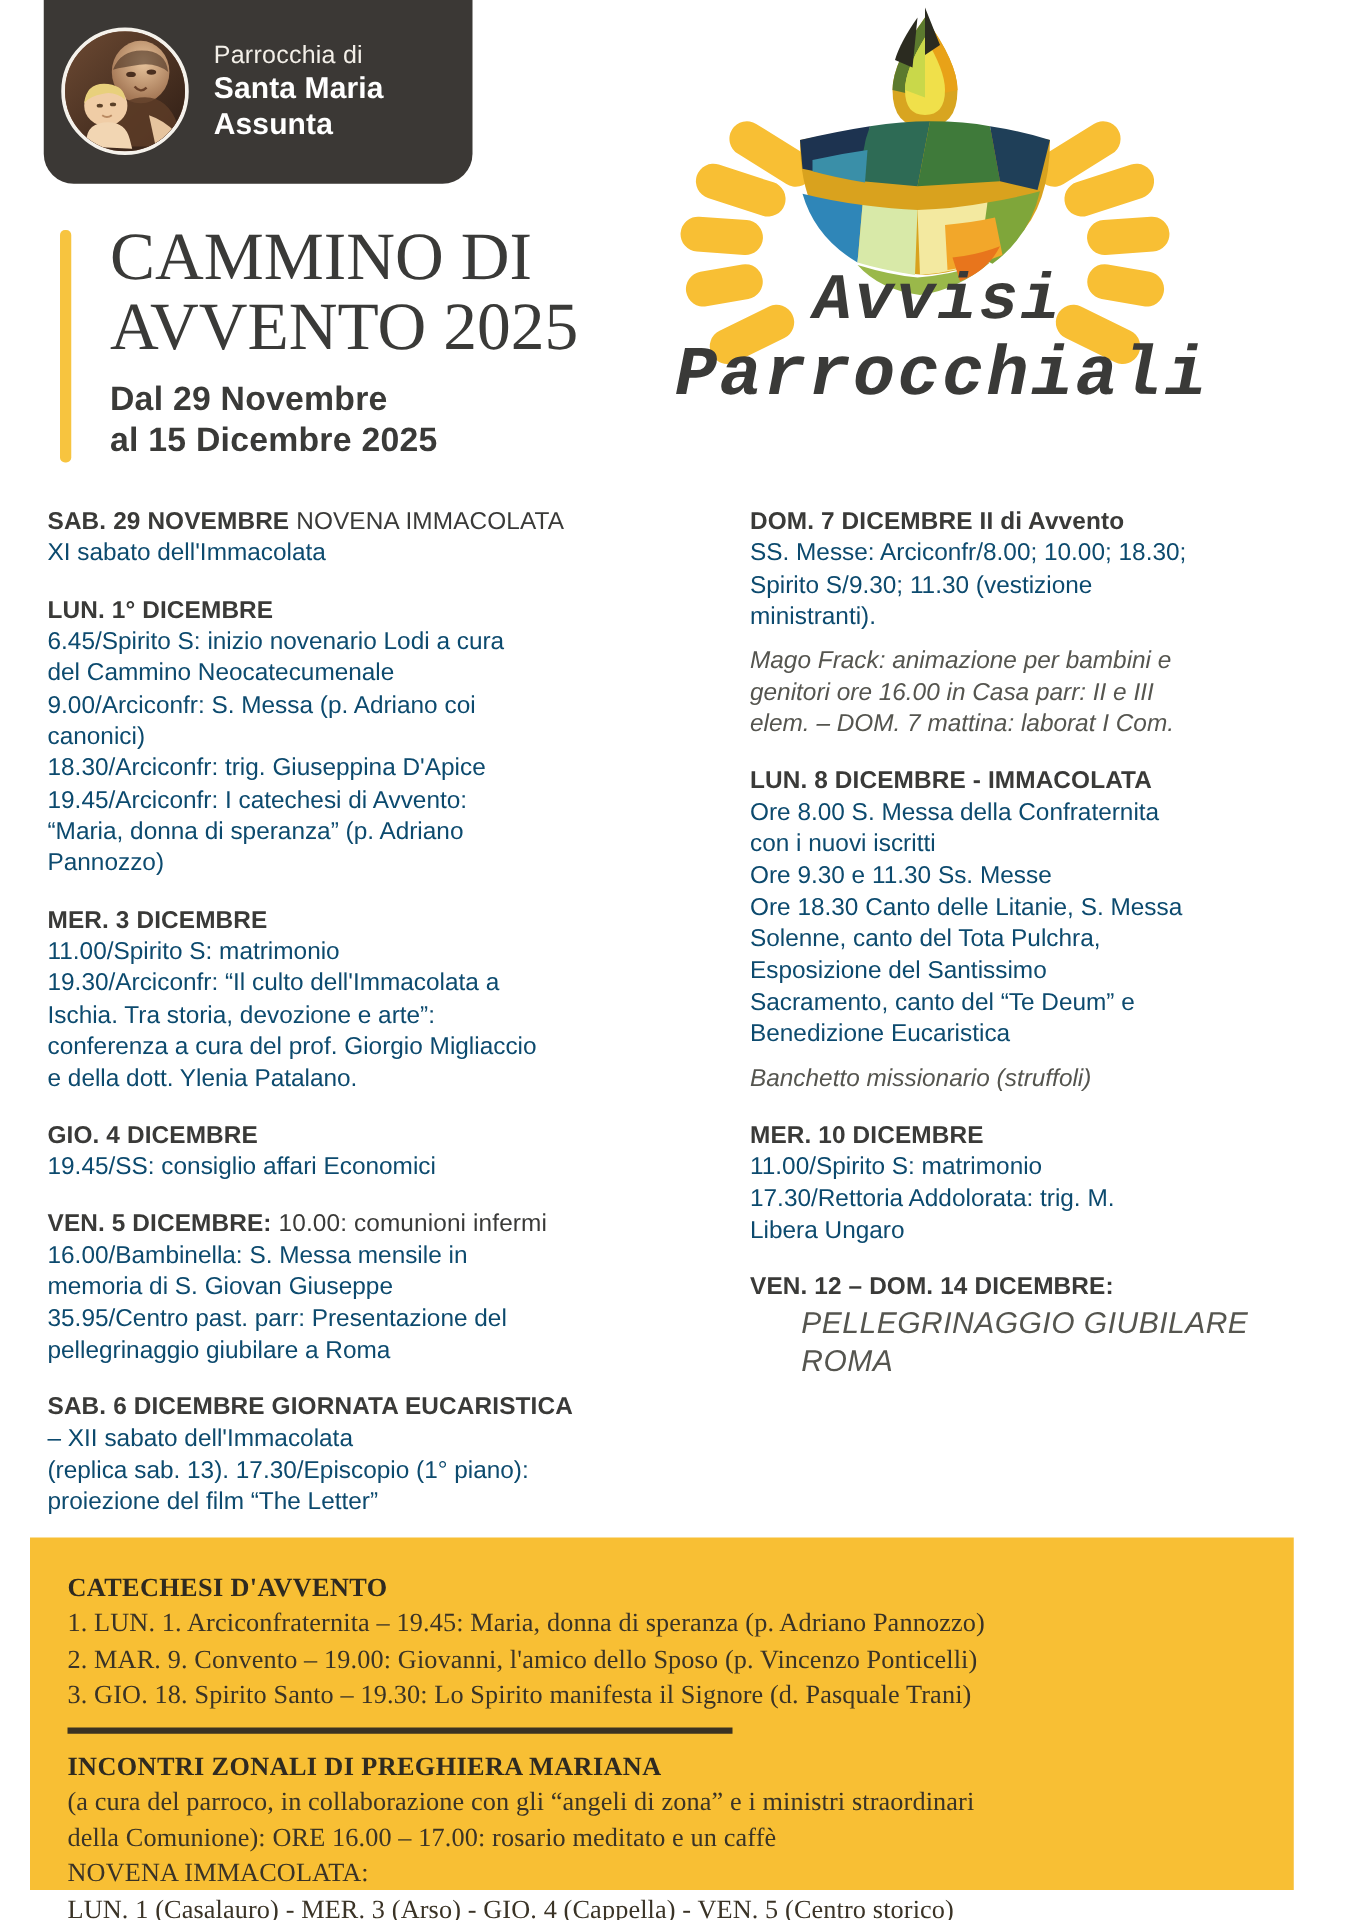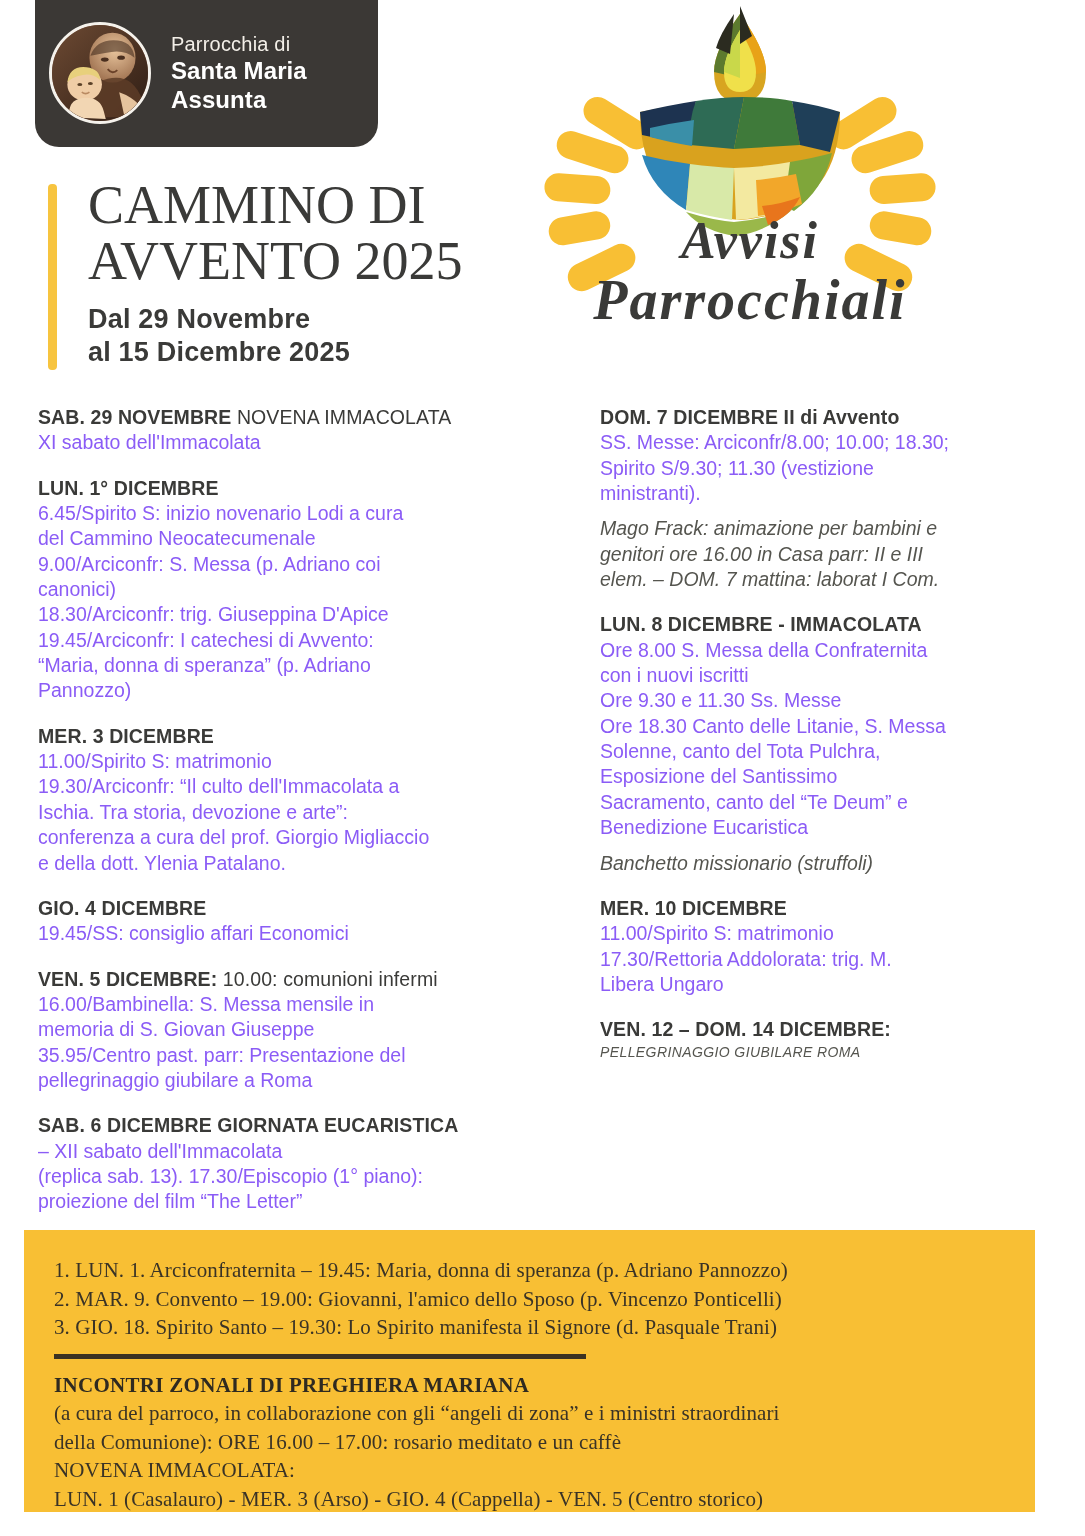--- a/index.html
+++ b/index.html
@@ -106,21 +106,21 @@
     height: 400px;
   }
   .logo-area svg { display:block; width: 100%; height: 100%; }
 
   .script-title {
     position: absolute;
     left: 540px;
     top: 215px;
     width: 420px;
     text-align: center;
-    font-family: Liberation Serif, serif;
+    font-family: Liberation Mono, monospace;
     font-style: italic;
     font-weight: bold;
     color: #3a3a38;
     pointer-events: none;
   }
   .script-line1 { font-size: 52px; line-height: 1.0; letter-spacing: 2px;}
   .script-line2 { font-size: 56px; line-height: 1.05; letter-spacing: 2px; margin-top: 4px;}
 
   
   .col {
@@ -136,38 +136,39 @@
     font-size: 19.5px;
     font-weight: bold;
     line-height: 1.30;
     color: #3a3a38;
     letter-spacing: .1px;
   }
   .ev-head .reg { font-weight: normal; }
   .ev-body {
     font-size: 19.5px;
     line-height: 1.30;
-    color: #8b5cf6;
+    color: #0c4a6e;
     white-space: pre-line;
   }
   .ev-note {
     font-size: 19.5px;
     line-height: 1.30;
     color: #55554f;
     font-style: italic;
     white-space: pre-line;
     margin-top: 10px;
   }
   .ev-italic-block {
-    font-size: 14px;
+    font-size: 24px;
     line-height: 1.30;
     color: #55554f;
     font-style: italic;
     letter-spacing: .4px;
     white-space: pre-line;
+    margin-left: 41px;
   }
 
   
   .panel {
     position: absolute;
     left: 24px;
     top: 1230px;
     width: 1011px;
     height: 282px;
     background: #f8bf34;
@@ -390,20 +391,21 @@
   </div>
 
   <div class="ev">
     <div class="ev-head">VEN. 12 – DOM. 14 DICEMBRE:</div>
     <div class="ev-italic-block">PELLEGRINAGGIO GIUBILARE ROMA</div>
   </div>
 
 </div>
 
 <div class="panel">
+  <div class="panel-h">CATECHESI D'AVVENTO</div>
   <div class="panel-body">1. LUN. 1. Arciconfraternita – 19.45: Maria, donna di speranza (p. Adriano Pannozzo)
 2. MAR. 9. Convento – 19.00: Giovanni, l'amico dello Sposo (p. Vincenzo Ponticelli)
 3. GIO. 18. Spirito Santo – 19.30: Lo Spirito manifesta il Signore (d. Pasquale Trani)</div>
   <div class="panel-div"></div>
   <div class="panel-h">INCONTRI ZONALI DI PREGHIERA MARIANA</div>
   <div class="panel-body">(a cura del parroco, in collaborazione con gli “angeli di zona” e i ministri straordinari
 della Comunione): ORE 16.00 – 17.00: rosario meditato e un caffè
 NOVENA IMMACOLATA:
 LUN. 1 (Casalauro) - MER. 3 (Arso) - GIO. 4 (Cappella) - VEN. 5 (Centro storico)</div>
 </div>

